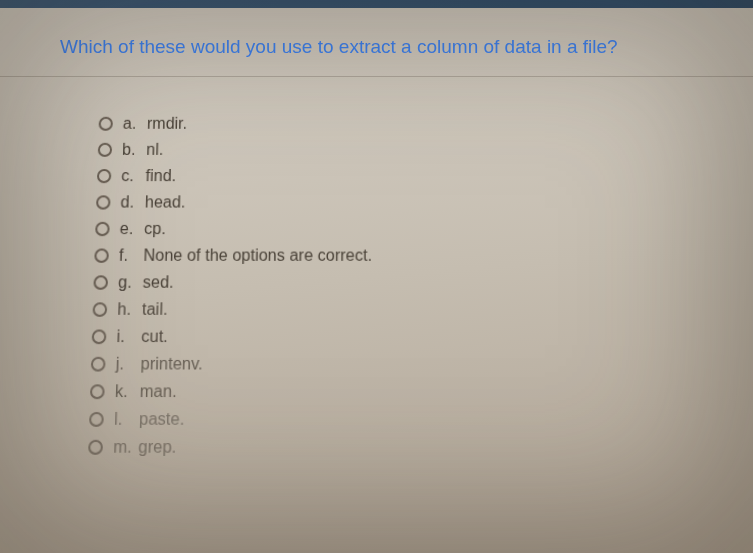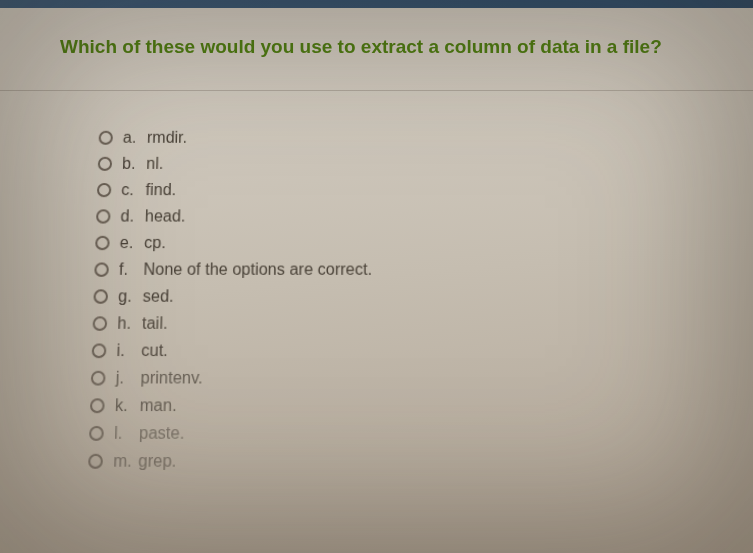--- a/index.html
+++ b/index.html
@@ -14,24 +14,24 @@
       font-family: "Segoe UI", Arial, sans-serif;
       overflow: hidden;
       position: relative;
     }
     .top-bar {
       height: 8px;
       background: linear-gradient(90deg, #3a5a7a 0%, #2a4a6a 100%);
       width: 100%;
     }
     .question-header {
-      padding: 28px 50px 32px 60px;
+      padding: 28px 50px 18px 60px;
       font-size: 19px;
-      color: #4d7c0f;
-      font-weight: 700;
+      color: #3b82f6;
+      font-weight: 400;
       border-bottom: 1px solid rgba(100,90,80,0.3);
       margin-bottom: 8px;
     }
     .options-container {
       padding: 30px 0 0 100px;
       transform: perspective(1200px) rotateX(8deg);
       transform-origin: top center;
     }
     .option-row {
       display: flex;

